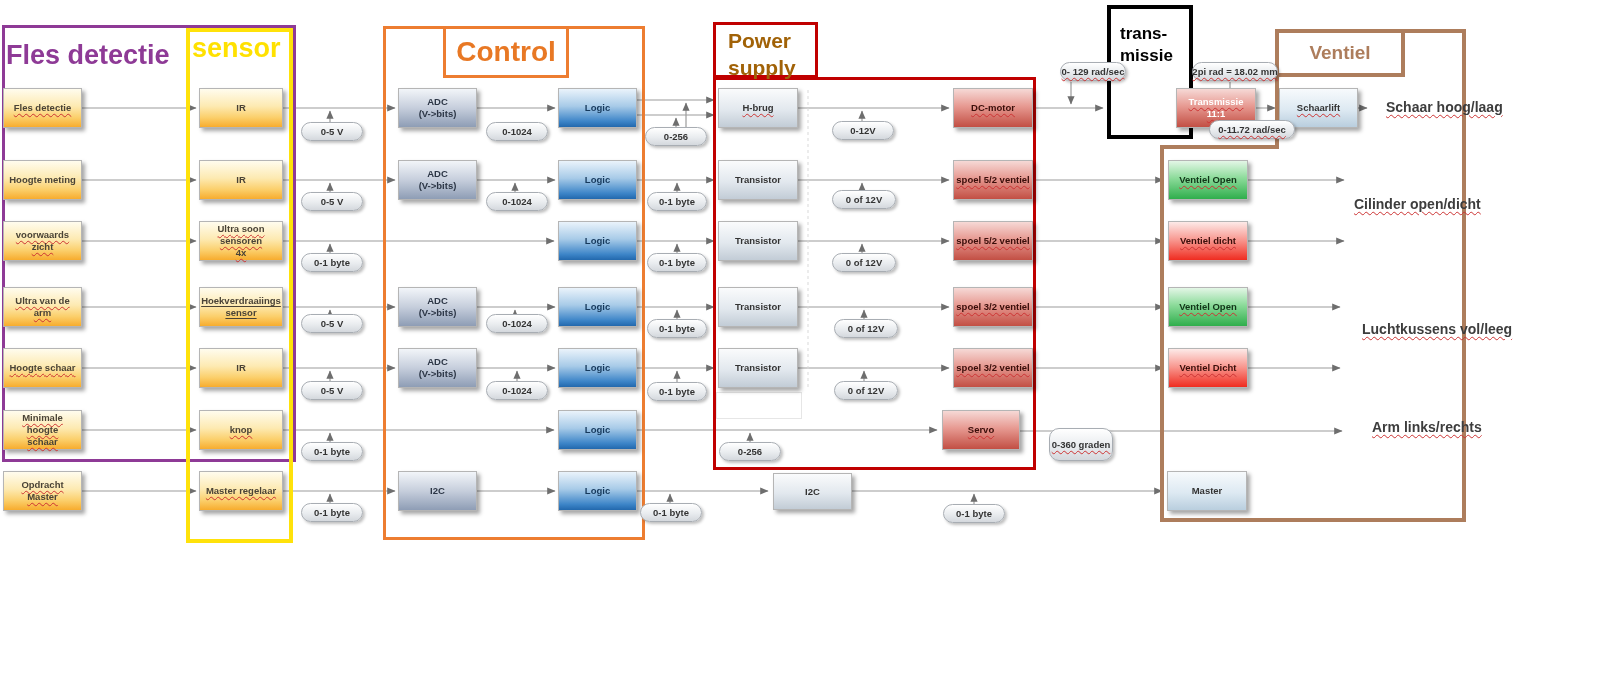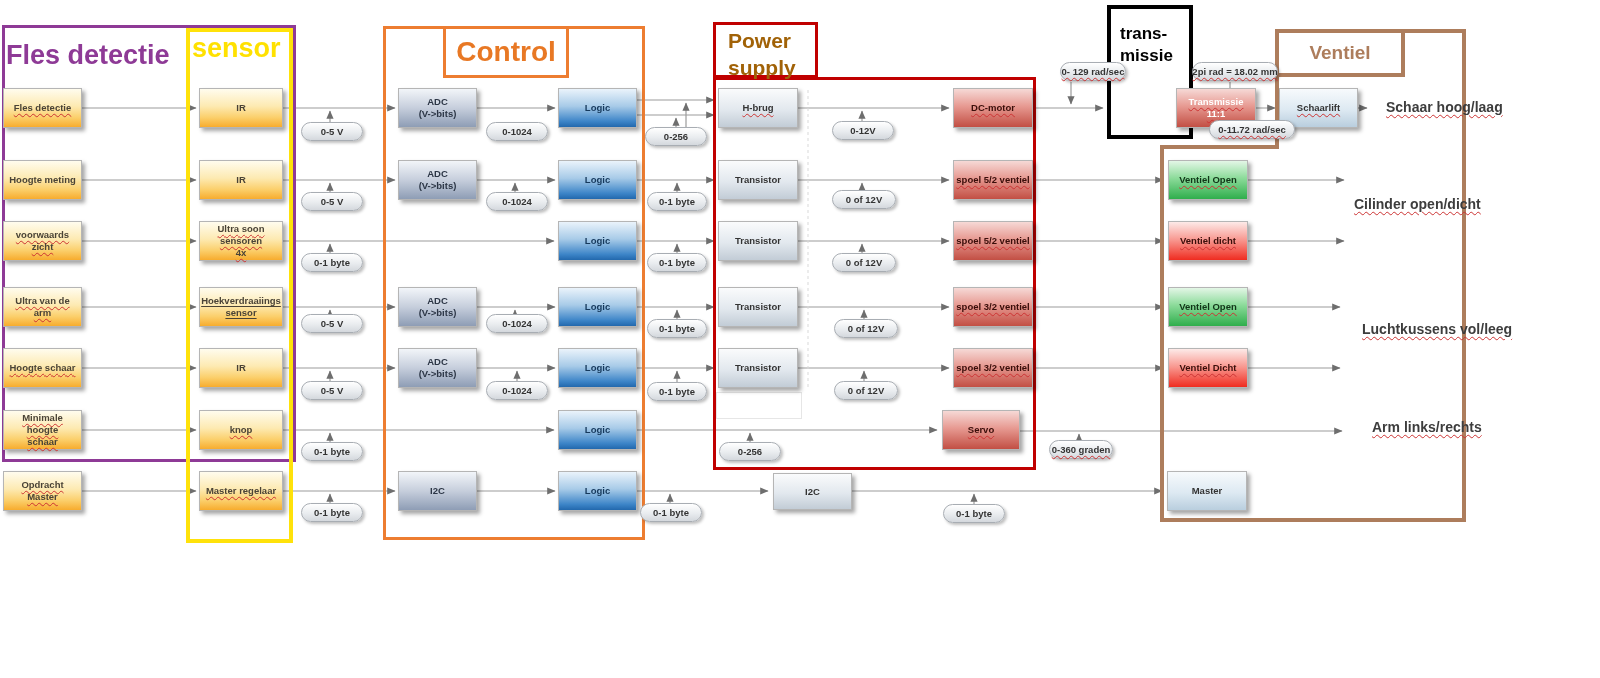--- a/index.html
+++ b/index.html
@@ -218,21 +218,21 @@
       <div class="oval" style="left: 647px; top: 253px; width: 60px; height: 19px;">0-1 byte</div>
       <div class="oval" style="left: 647px; top: 319px; width: 60px; height: 19px;">0-1 byte</div>
       <div class="oval" style="left: 647px; top: 382px; width: 60px; height: 19px;">0-1 byte</div>
       <div class="oval" style="left: 719px; top: 442px; width: 62px; height: 19px;">0-256</div>
       <div class="oval" style="left: 640px; top: 503px; width: 62px; height: 19px;">0-1 byte</div>
       <div class="oval" style="left: 832px; top: 121px; width: 62px; height: 19px;">0-12V</div>
       <div class="oval" style="left: 832px; top: 190px; width: 64px; height: 19px;">0 of 12V</div>
       <div class="oval" style="left: 832px; top: 253px; width: 64px; height: 19px;">0 of 12V</div>
       <div class="oval" style="left: 834px; top: 319px; width: 64px; height: 19px;">0 of 12V</div>
       <div class="oval" style="left: 834px; top: 381px; width: 64px; height: 19px;">0 of 12V</div>
-      <div class="oval wavy" style="left: 1049px; top: 440px; width: 64px; height: 19px; text-align: center;">0-360 graden</div>
+      <div class="oval wavy" style="left: 1049px; top: 428px; width: 64px; height: 33px; text-align: center;">0-360 graden</div>
       <div class="oval" style="left: 943px; top: 504px; width: 62px; height: 19px;">0-1 byte</div>
       <div class="oval wavy" style="left: 1060px; top: 62px; width: 66px; height: 19px;">0- 129 rad/sec</div>
       <div class="oval wavy" style="left: 1192px; top: 62px; width: 86px; height: 19px;">2pi rad = 18.02 mm</div>
       <div class="oval wavy" style="left: 1196px; top: 120px; width: 86px; height: 19px; margin-left: 13px;">0-11.72 rad/sec</div>
       <div class="slabel wavy" style="left: 1386px; top: 99px;">Schaar hoog/laag</div>
       <div class="slabel wavy" style="left: 1354px; top: 196px;">Cilinder open/dicht</div>
       <div class="slabel wavy" style="left: 1362px; top: 321px;">Luchtkussens vol/leeg</div>
       <div class="slabel wavy" style="left: 1372px; top: 419px;">Arm links/rechts</div>
     </div>
 

